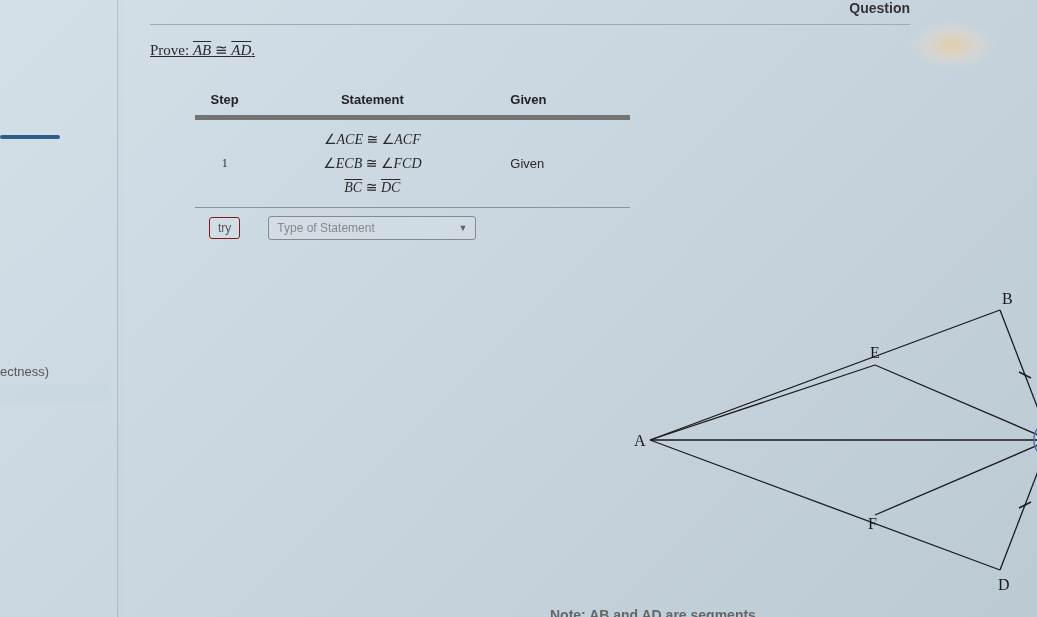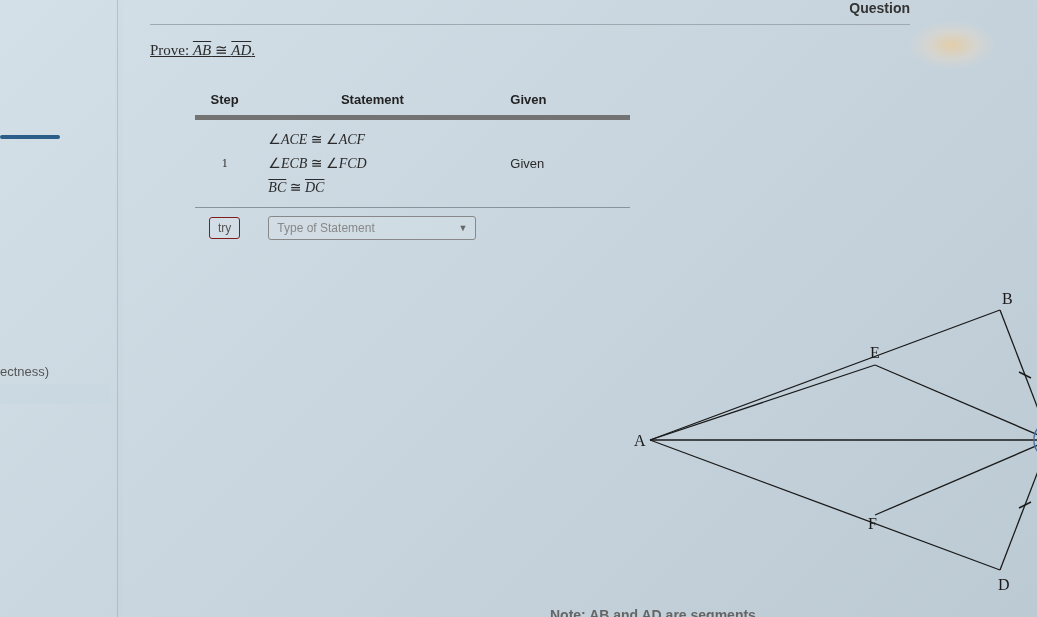--- a/index.html
+++ b/index.html
@@ -92,21 +92,21 @@
     }
     .proof-table th:first-child { text-align: center; width: 50px; }
     .proof-table th:nth-child(2) { text-align: center; width: 200px; }
     .proof-table th:nth-child(3) { width: 140px; padding-left: 20px; }
     .proof-table td {
       font-size: 14px;
       padding: 5px 14px;
       vertical-align: middle;
     }
     .proof-table .step-col { text-align: center; font-size: 12px; }
-    .proof-table .stmt-col { line-height: 1.7; font-style: italic; }
+    .proof-table .stmt-col { text-align: center; line-height: 1.7; font-style: italic; }
     .proof-table .stmt-col .upright { font-style: normal; }
     .proof-table .reason-col { font-family: Arial, sans-serif; font-size: 13px; padding-left: 20px; }
     .step-row td { border-bottom: 1px solid #8a929a; padding-bottom: 8px; padding-top: 8px; }
     .input-row td { padding-top: 8px; }
     .try-btn {
       display: inline-block;
       border: 1px solid #7f1d1d;
       border-radius: 3px;
       padding: 3px 8px;
       font-family: Arial, sans-serif;

